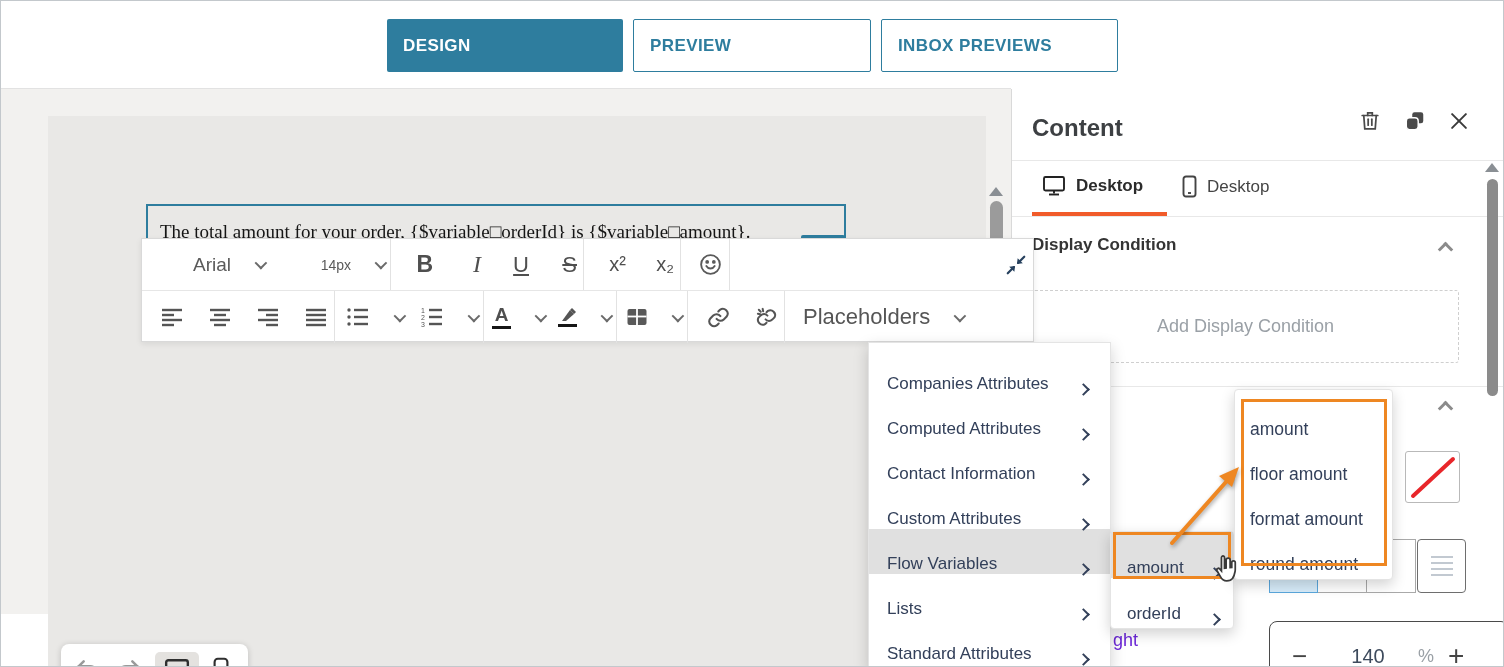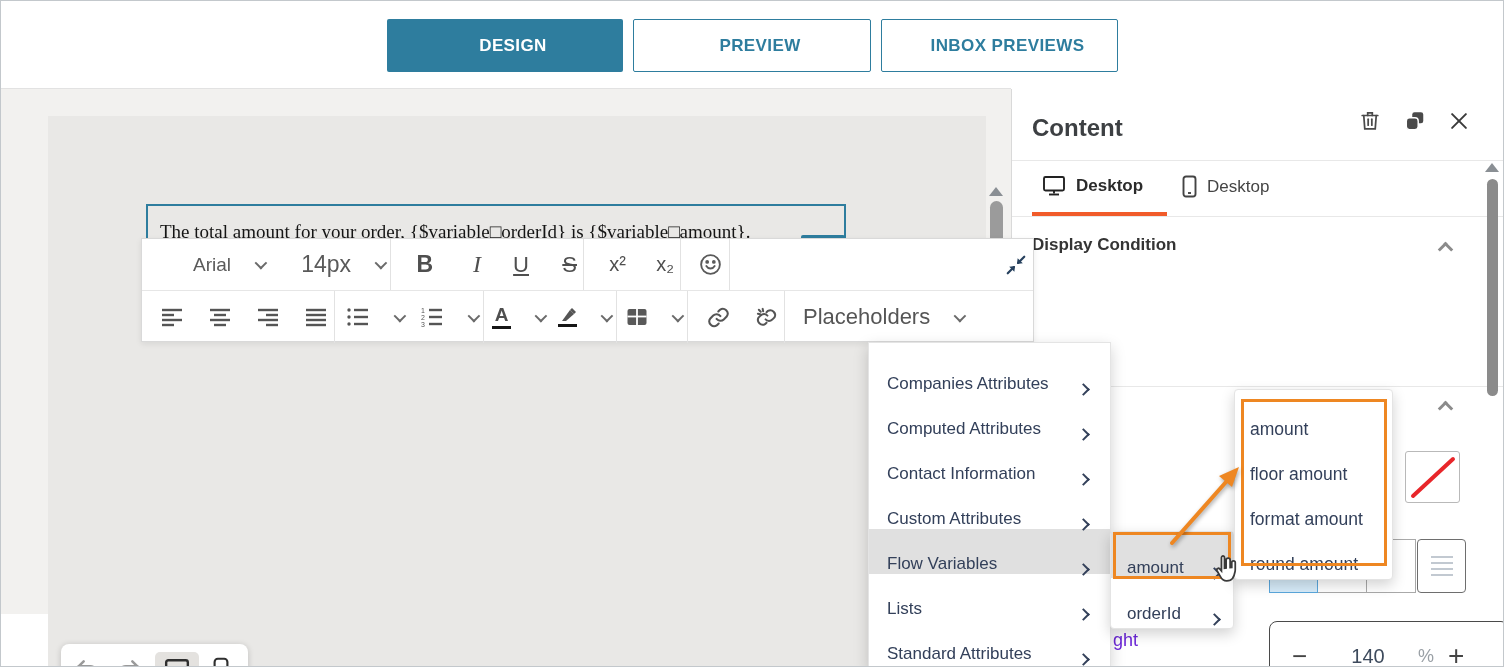--- a/index.html
+++ b/index.html
@@ -2,21 +2,21 @@
 <html><head>
 <meta charset="utf-8">
 <style>
   * { margin:0; padding:0; box-sizing:border-box; }
   html,body { background:#fff; }
   body { font-family:"Liberation Sans", sans-serif; }
   #app { position:relative; width:1504px; height:667px; overflow:hidden; background:#fff; border:1px solid #c3c8cc; }
 
   
   .topbar { position:absolute; left:0; top:0; width:1010px; height:88px; background:#fff; border-bottom:1px solid #e2e2e2; }
-  .top-tab { position:absolute; top:18px; height:53px; display:flex; align-items:center; justify-content:center;
+  .top-tab { position:absolute; top:18px; height:53px; display:flex; align-items:center; 
              font-size:17px; font-weight:bold; letter-spacing:.4px; border-radius:2px; cursor:pointer;padding-left:16px; }
   .top-tab.active { background:#2e7d9e; color:#fff; }
   .top-tab.ghost  { background:#fff; color:#2e7d9e; border:1px solid #2e7d9e; }
 
   
   .canvas { position:absolute; left:0; top:88px; width:1010px; height:525px; background:#f2f1ef;font-family:Liberation Serif, serif; }
   .email-body { position:absolute; left:47px; top:27px; width:938px; height:552px; background:#e9e8e6; }
   .text-block { position:absolute; left:145px; top:115px; width:700px; height:108px; background:#e9e8e6;
                 border:2px solid #2e7d9e; padding:15px 10px 0 12px; color:#151515; font-size:19px; }
   .text-block p { margin-bottom:24px; line-height:1.2; }
@@ -201,20 +201,23 @@
       <span>Desktop</span>
     </div>
     <div class="ptab-underline"></div>
     <div class="panel-div" style="top:127px;"></div>
 
     <div class="section-title" style="top:146px;">Display Condition</div>
     <div class="section-chev" style="top:155px;">
         <div class="chev-up"></div>
       </div>
 
+    <div class="dashed-box">
+      <span>Add Display Condition</span>
+    </div>
 
     <div class="panel-div" style="top:297px;"></div>
     <div class="section-chev" style="top:314px;">
         <div class="chev-up"></div>
       </div>
 
     <div class="swatch">
       <svg width="53" height="50" viewBox="0 0 53 50">
         <line x1="7" y1="44" x2="47" y2="7" stroke="#e8262a" stroke-width="4" stroke-linecap="round"></line>
       </svg>
@@ -247,21 +250,21 @@
     <div class="panel-scroll-thumb" style="position:absolute; left:475px; top:90px;"></div>
   </div>
 
   <div class="toolbar">
     <div class="t-row first">
       <div class="tbtn" style="width:128px;">
         <span style="font-size:19px;">Arial</span>
         <span class="chev-down"></span>
       </div>
       <div class="tbtn" style="width:120px;">
-        <span style="font-size:23px;">14px</span>
+        <span style="font-size:14px;">14px</span>
         <span class="chev-down"></span>
       </div>
       <div class="tsep"></div>
       <div class="tbtn">
           <span class="t-bold">B</span>
         </div>
       <div class="tbtn">
           <span class="t-italic">I</span>
         </div>
       <div class="tbtn">

